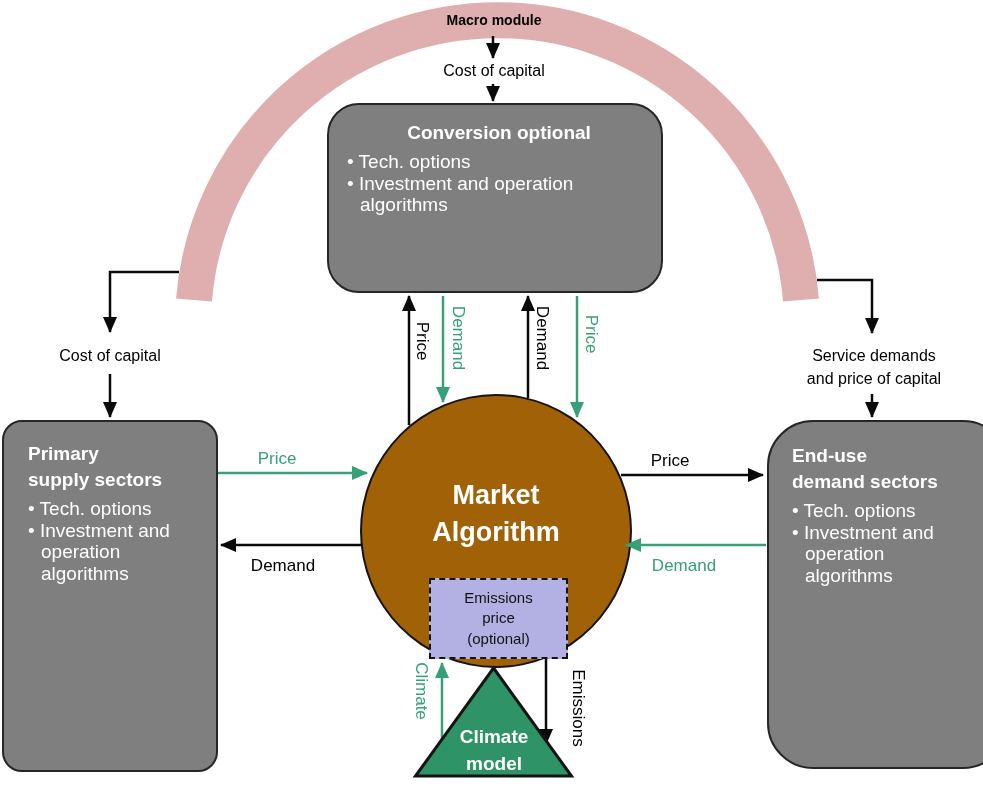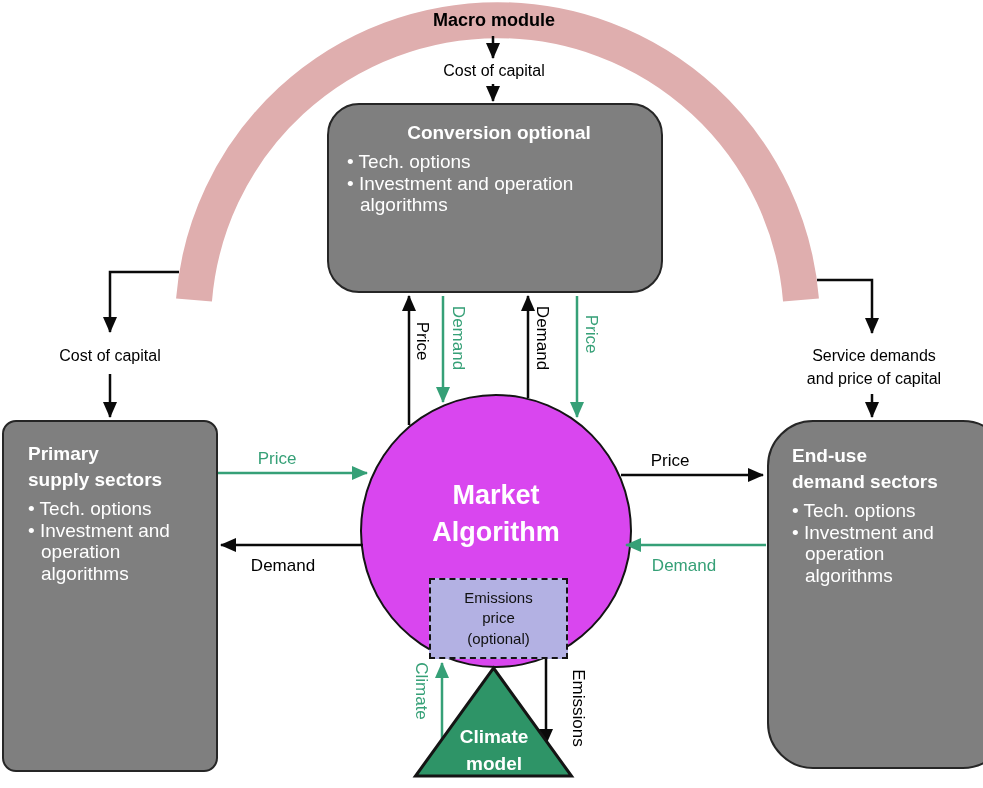--- a/index.html
+++ b/index.html
@@ -16,28 +16,28 @@
     position:absolute;box-sizing:border-box;z-index:1;
     background:#7f7f7f;border:2px solid #262626;color:#ffffff;
   }
   .box-title{font-weight:bold;font-size:19px;line-height:26px;}
   .bullets{margin-top:5px;font-size:19px;line-height:21.5px;}
   .bullet{padding-left:13px;text-indent:-13px;}
   .bullet::before{content:"• ";}
 
   #conversion-box{left:327px;top:103px;width:336px;height:190px;border-radius:32px;padding:15px 10px 0 18px;}
   #conversion-box .box-title{text-align:center;margin-bottom:2px;}
-  #supply-box{left:2px;top:420px;width:216px;height:352px;border-radius:14px;padding:19px 12px 0 24px;}
+  #supply-box{left:2px;top:420px;width:216px;height:352px;border-radius:20px;padding:19px 12px 0 24px;}
   #demand-box{left:767px;top:420px;width:242px;height:349px;border-radius:46px;padding:21px 38px 0 23px;}
 
   
   #market-circle{
     position:absolute;z-index:1;box-sizing:border-box;
     left:360px;top:394px;width:272px;height:274px;border-radius:50%;
-    background:#d946ef;border:2px solid #141414;
+    background:#a16207;border:2px solid #141414;
     display:flex;flex-direction:column;align-items:center;justify-content:center;
     padding-bottom:34px;color:#ffffff;font-weight:bold;font-size:27px;line-height:37px;
   }
 
   
   #emissions-box{
     position:absolute;z-index:1;box-sizing:border-box;
     left:429px;top:578px;width:139px;height:81px;
     background:#b3b1e3;border:2.5px dashed #141414;
     display:flex;flex-direction:column;align-items:center;justify-content:center;
@@ -47,21 +47,21 @@
   
   .lbl{
     position:absolute;z-index:3;transform:translate(-50%,-50%);
     white-space:nowrap;color:#000000;font-size:16px;text-align:center;
   }
   .lbl.bold{font-weight:bold;}
   .lbl.green{color:#36a077;}
   .lbl.white{color:#ffffff;}
   .lbl.arrow-lbl{font-size:17px;}
   .vlbl{writing-mode:vertical-rl;}
-  #macro-label{font-size:18px;}
+  #macro-label{font-size:14px;}
   #service-label{line-height:23px;}
   #climate-model-label{font-size:19px;line-height:27px;}
 </style>
 </head>
 <body>
 
 <div class="canvas">
 
   <svg class="layer arc-layer" width="983" height="788" viewBox="0 0 983 788">
     <path d="M 194 300 A 304.5 304.5 0 0 1 801 300" fill="none" stroke="#dfaeae" stroke-width="36"></path>

